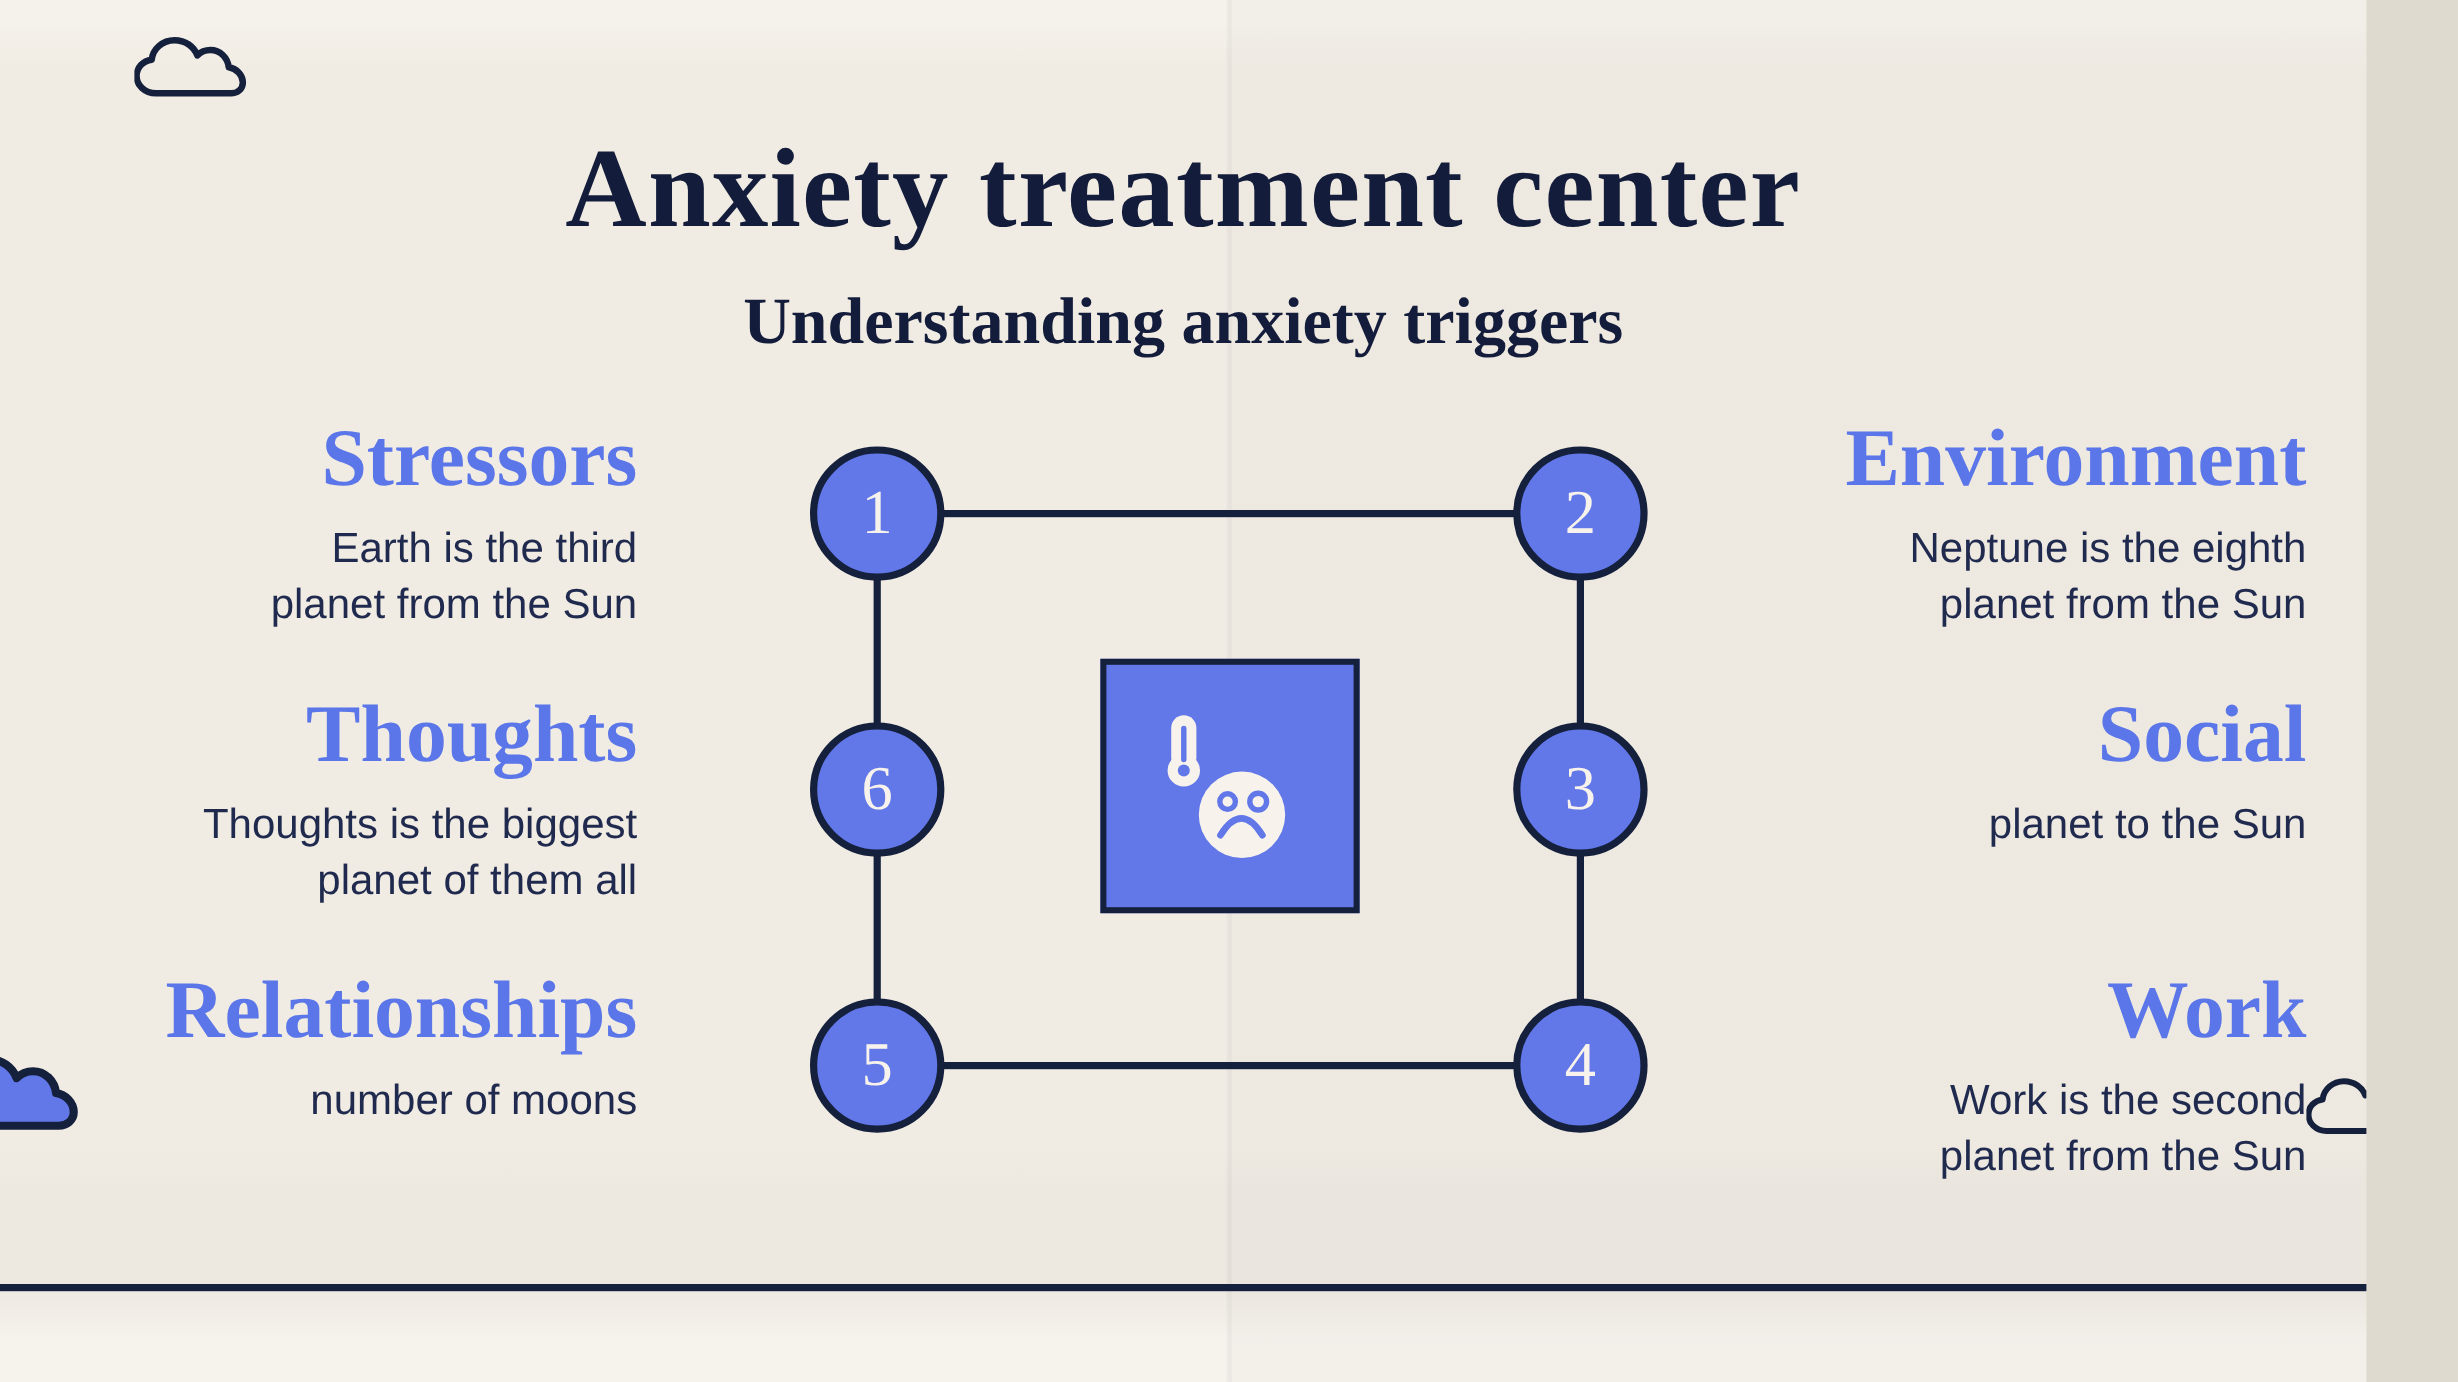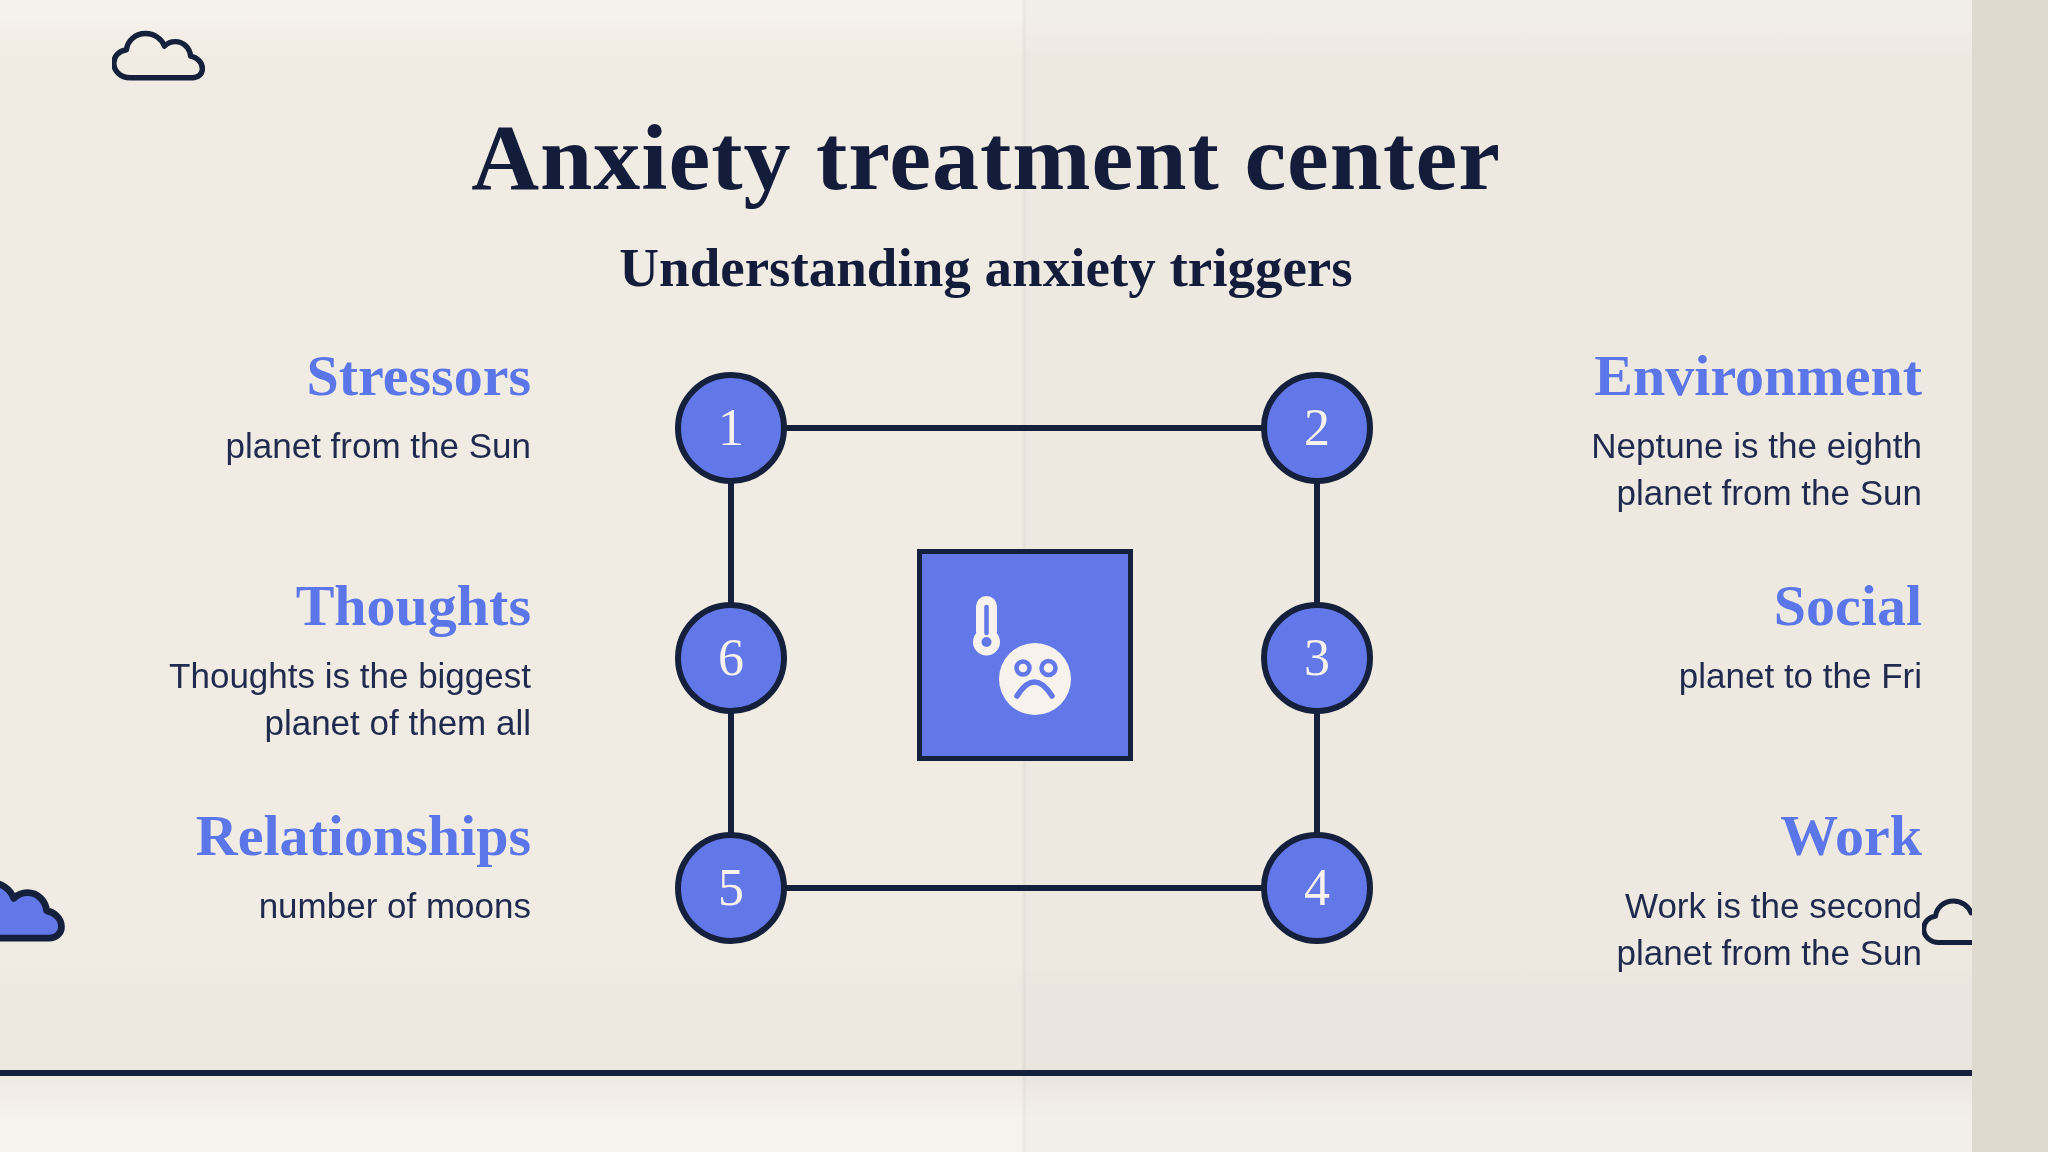--- a/index.html
+++ b/index.html
@@ -23,21 +23,21 @@
   .subtitle{
     position:absolute;left:0;top:238px;width:100%;
     text-align:center;font-size:55px;font-weight:600;
     color:#131c3a;line-height:1.1;
   }
   .col{position:absolute;width:480px;}
   .col-left{right:1441px;text-align:right;}
   .col-right{left:1442px;text-align:right;}
   .item{position:absolute;width:100%;}
   .heading{
-    font-size:58px;font-weight:700;color:#5b76e8;
+    font-size:68px;font-weight:700;color:#5b76e8;
     line-height:1.1;margin-bottom:14px;
   }
   .desc{
     font-size:35px;color:#1f2a4e;line-height:47px;font-weight:400;
   }
   
   .row-a{top:344px;}
   .row-b{top:574px;}
   .row-c{top:804px;}
   .col{top:0;height:1152px;}
@@ -90,20 +90,21 @@
     <path d="M 20 56 C 9 56 2 48 2 40 C 2 32 8 26 16 25 C 17 15 26 7 37 7 C 47 7 55 13 58 21 C 61 18 65 16 70 16 C 79 16 86 23 87 32 C 94 33 100 39 100 46 C 100 52 95 56 89 56 Z" fill="none" stroke="#14203c" stroke-width="6" stroke-linejoin="round"></path>
   </svg>
 
   <div class="title serif">Anxiety treatment center</div>
   <div class="subtitle serif">Understanding anxiety triggers</div>
 
   <div class="col col-left">
     <div class="item row-a">
       <div class="heading serif">Stressors</div>
       <div class="desc">
+        <div>Earth is the third</div>
         <div>planet from the Sun</div>
       </div>
     </div>
     <div class="item row-b">
       <div class="heading serif">Thoughts</div>
       <div class="desc">
         <div>Thoughts is the biggest</div>
         <div>planet of them all</div>
       </div>
     </div>
@@ -119,21 +120,21 @@
     <div class="item row-a">
       <div class="heading serif">Environment</div>
       <div class="desc">
         <div>Neptune is the eighth</div>
         <div>planet from the Sun</div>
       </div>
     </div>
     <div class="item row-b">
       <div class="heading serif">Social</div>
       <div class="desc">
-        <div>planet to the Fri</div>
+        <div>planet to the Sun</div>
       </div>
     </div>
     <div class="item row-c">
       <div class="heading serif">Work</div>
       <div class="desc">
         <div>Work is the second</div>
         <div>planet from the Sun</div>
       </div>
     </div>
   </div>

